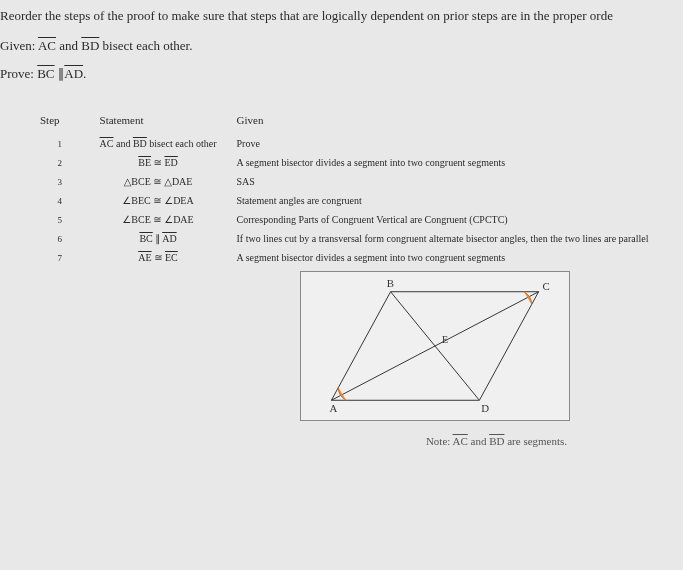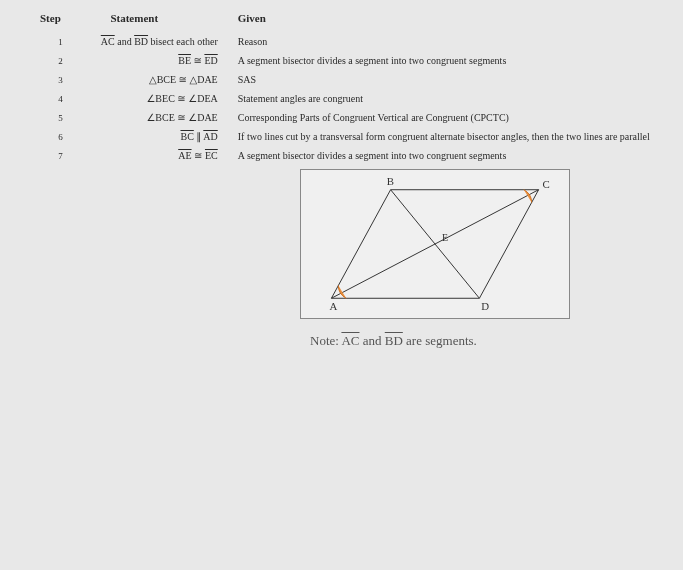--- a/index.html
+++ b/index.html
@@ -28,84 +28,92 @@
       font-size: 13px;
       margin-bottom: 28px;
     }
     .overline { text-decoration: overline; }
     .proof-table {
       margin-left: 30px;
       border-collapse: collapse;
       font-size: 10px;
     }
     .proof-table th {
-      font-weight: bold;
+      font-weight: normal;
       font-size: 11px;
       text-align: left;
       padding: 4px 10px 8px 10px;
     }
     .proof-table th.step-h { padding-right: 30px; }
-    .proof-table th.stmt-h { padding-right: 60px; text-align: center; }
+    .proof-table th.stmt-h { padding-right: 60px; }
     .proof-table td {
       padding: 4px 10px;
       vertical-align: middle;
       white-space: nowrap;
     }
     .step-cell {
       font-size: 9px;
       text-align: center;
     }
     .stmt-cell {
       text-align: center;
       font-size: 10px;
     }
     .reason-cell {
       font-size: 10px;
     }
-    .math { font-family: Georgia, serif; text-align: right; }
+    .math { font-family: Georgia, serif; }
     .diagram-wrap {
       margin-left: 300px;
       margin-top: 4px;
     }
     .diagram {
       border: 1px solid #888;
       background: #f0f0f0;
     }
     .note {
       margin-left: 310px;
       margin-top: 10px;
-      font-size: 13px;
+      font-size: 11px;
       color: #555;
+      text-align: center;
     }
     .cong::before { content: "\2245"; }
     .parallel::before { content: " \2225 "; }
     .angle::before { content: "\2220"; }
     .triangle::before { content: "\25B3"; }
   </style>
 </head>
 <body>
 
 <div class="page">
 
+  <p class="instruction">Reorder the steps of the proof to make sure that steps that are logically dependent on prior steps are in the proper orde</p>
 
+  <p class="given">
+    <span>Given: </span><span class="overline">AC</span><span> and </span><span class="overline">BD</span><span> bisect each other.</span>
+  </p>
 
+  <p class="prove">
+    <span>Prove: </span><span class="overline">BC</span><span class="parallel"></span><span class="overline">AD</span><span>.</span>
+  </p>
 
   <table class="proof-table">
     <thead>
       <tr>
         <th class="step-h">Step</th>
         <th class="stmt-h">Statement</th>
         <th>Given</th>
       </tr>
     </thead>
     <tbody id="proof-body">
         <tr>
           <td class="step-cell">1</td>
           <td class="stmt-cell math"><span class="overline">AC</span> and <span class="overline">BD</span> bisect each other</td>
-          <td class="reason-cell">Reason</td>
+          <td class="reason-cell">Prove</td>
         </tr>
         <tr>
           <td class="step-cell">2</td>
           <td class="stmt-cell math"><span class="overline">BE</span> <span class="cong"></span> <span class="overline">ED</span></td>
           <td class="reason-cell">A segment bisector divides a segment into two congruent segments</td>
         </tr>
         <tr>
           <td class="step-cell">3</td>
           <td class="stmt-cell math"><span class="triangle"></span>BCE <span class="cong"></span> <span class="triangle"></span>DAE</td>
           <td class="reason-cell">SAS</td>

